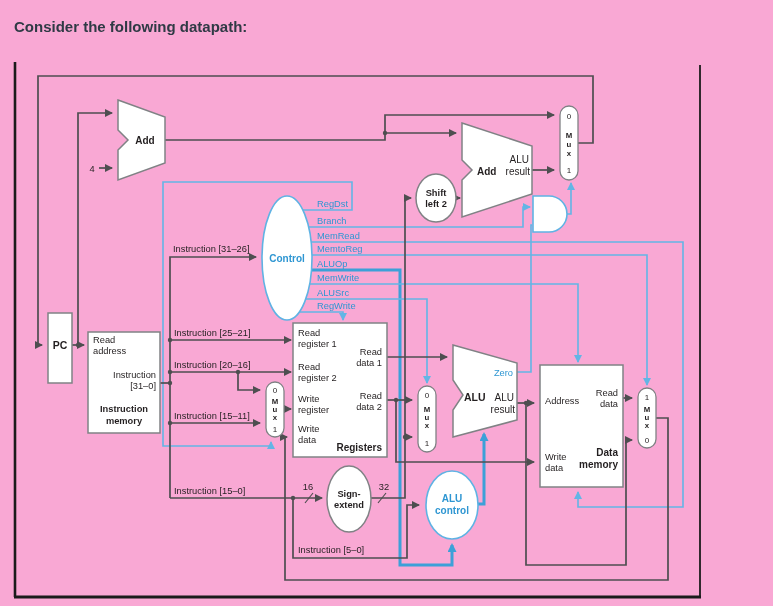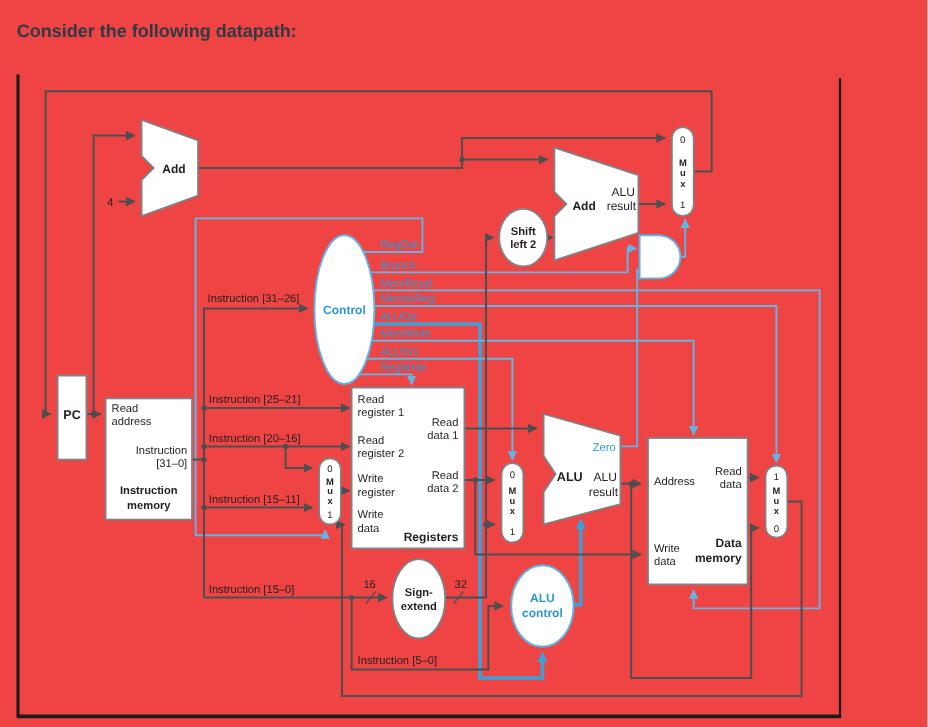--- a/index.html
+++ b/index.html
@@ -1,16 +1,16 @@
 <!DOCTYPE html>
 <html><head>
 <meta charset="utf-8">
 <style>
   html,body{margin:0;padding:0;background:#ffffff;}
-  .page{position:relative;width:773px;height:606px;background:#ef4444;font-family:"Liberation Sans",sans-serif;overflow:hidden;}
+  .page{position:relative;width:773px;height:606px;background:#f9a8d4;font-family:"Liberation Sans",sans-serif;overflow:hidden;}
   .heading{position:absolute;left:14px;top:18px;font-size:15px;font-weight:bold;color:#2f3a45;}
   svg text{font-family:"Liberation Sans",sans-serif;font-size:9.3px;fill:#231f20;}
   .b{font-weight:bold;}
   .bl{fill:#2e96d2;}
   .e{text-anchor:end;}
   .m{text-anchor:middle;}
   .s8{font-size:8px;}
   .s10{font-size:10px;}
   .s11{font-size:10.5px;}
   .mx{font-size:7.8px;font-weight:bold;text-anchor:middle;}

